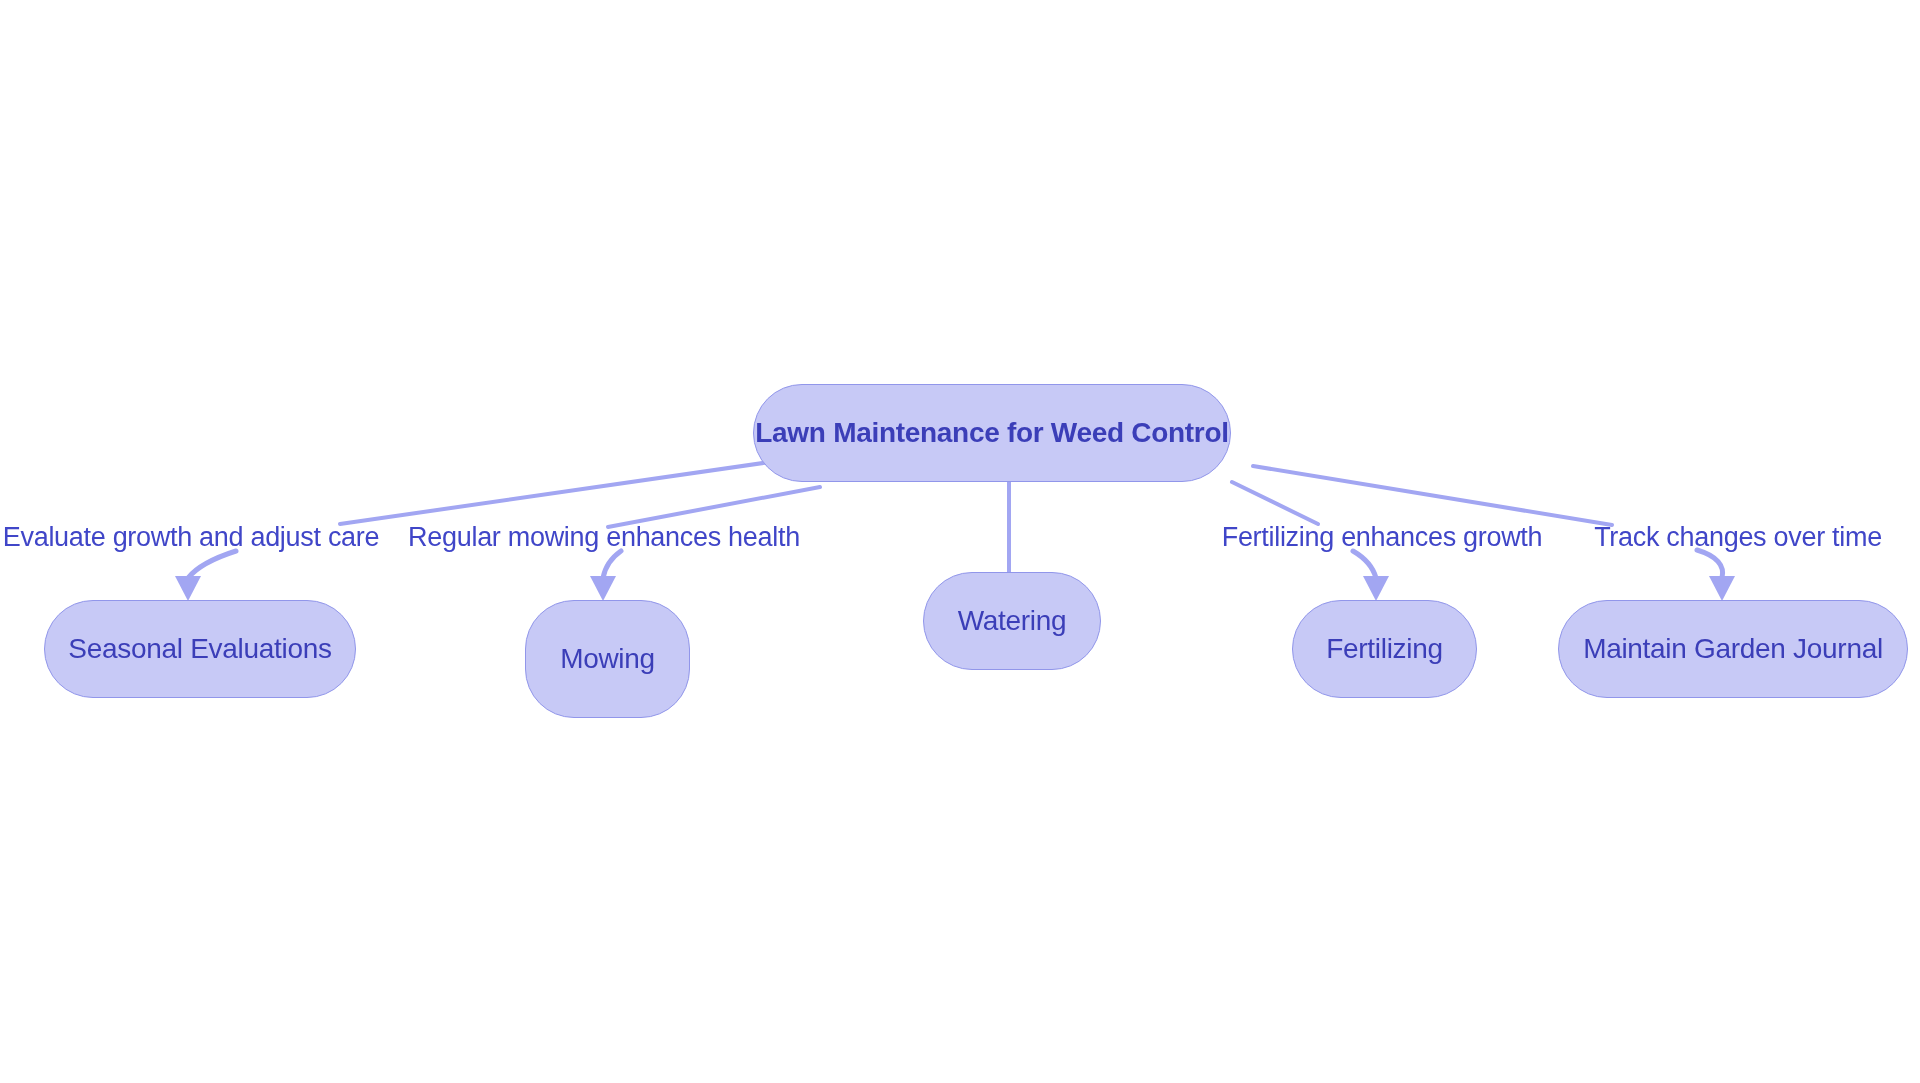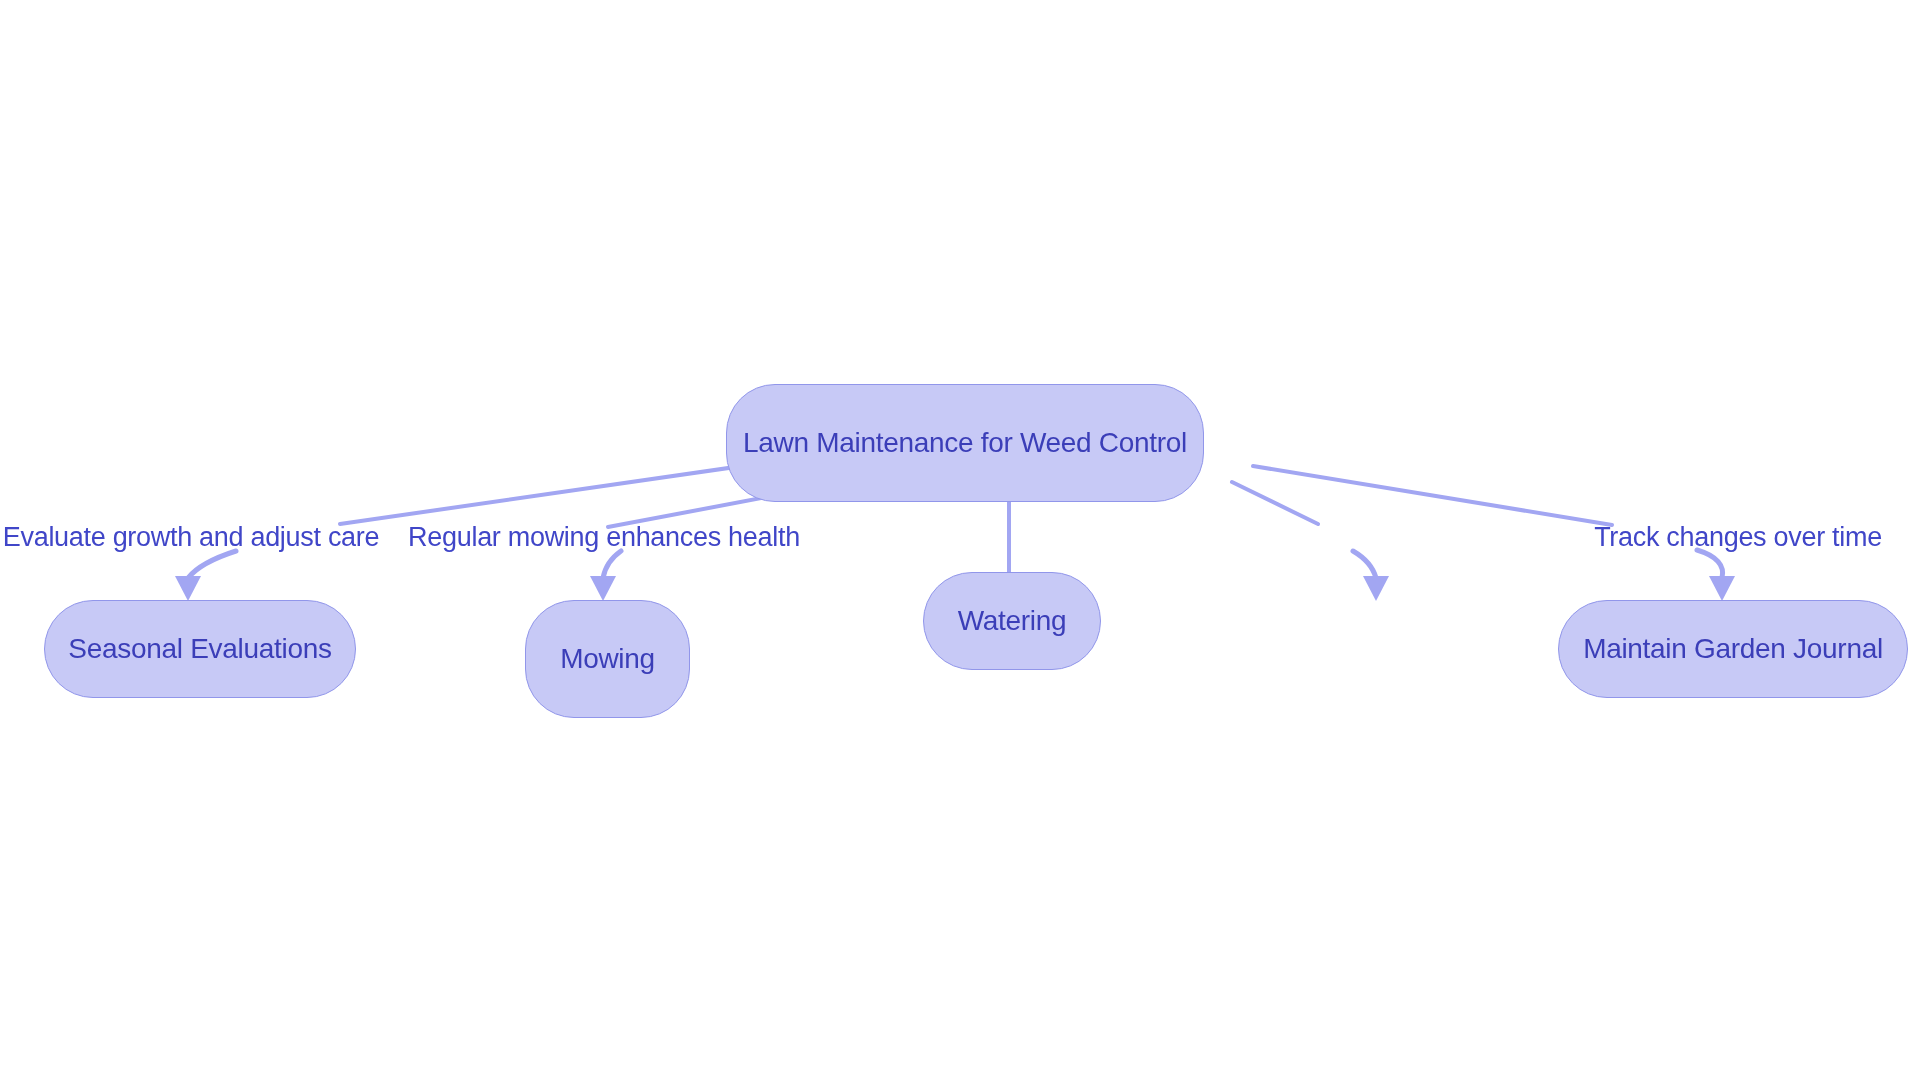--- a/index.html
+++ b/index.html
@@ -67,34 +67,38 @@
     <path d="M 1353 551 C 1365 558 1373 567 1376 578" stroke-width="5" stroke-linecap="round"></path>
     <path d="M 1697 550 C 1717 556 1725 566 1722 578" stroke-width="5" stroke-linecap="round"></path>
 
     <polygon points="175,576 201,576 188,601"></polygon>
     <polygon points="590,576 616,576 603,601"></polygon>
     <polygon points="996,574 1022,574 1009,600"></polygon>
     <polygon points="1363,576 1389,576 1376,601"></polygon>
     <polygon points="1709,576 1735,576 1722,601"></polygon>
   </svg>
 
-  <div class="node" style="left:726px;top:384px;width:478px;height:118px;">
+  <div class="node" style="left:753px;top:384px;width:478px;height:98px;font-weight:bold;">
     <span>Lawn Maintenance for Weed Control</span>
   </div>
 
   <div class="edge-label" style="left:-19px;width:420px;">Evaluate growth and adjust care</div>
   <div class="edge-label" style="left:394px;width:420px;">Regular mowing enhances health</div>
+  <div class="edge-label" style="left:1172px;width:420px;">Fertilizing enhances growth</div>
   <div class="edge-label" style="left:1548px;width:380px;">Track changes over time</div>
 
   <div class="node" style="left:44px;top:600px;width:312px;height:98px;">
     <span>Seasonal Evaluations</span>
   </div>
   <div class="node" style="left:525px;top:600px;width:165px;height:118px;">
     <span>Mowing</span>
   </div>
   <div class="node" style="left:923px;top:572px;width:178px;height:98px;">
     <span>Watering</span>
   </div>
+  <div class="node" style="left:1292px;top:600px;width:185px;height:98px;">
+    <span>Fertilizing</span>
+  </div>
   <div class="node" style="left:1558px;top:600px;width:350px;height:98px;">
     <span>Maintain Garden Journal</span>
   </div>
 
 </div>
 
 </body></html>

